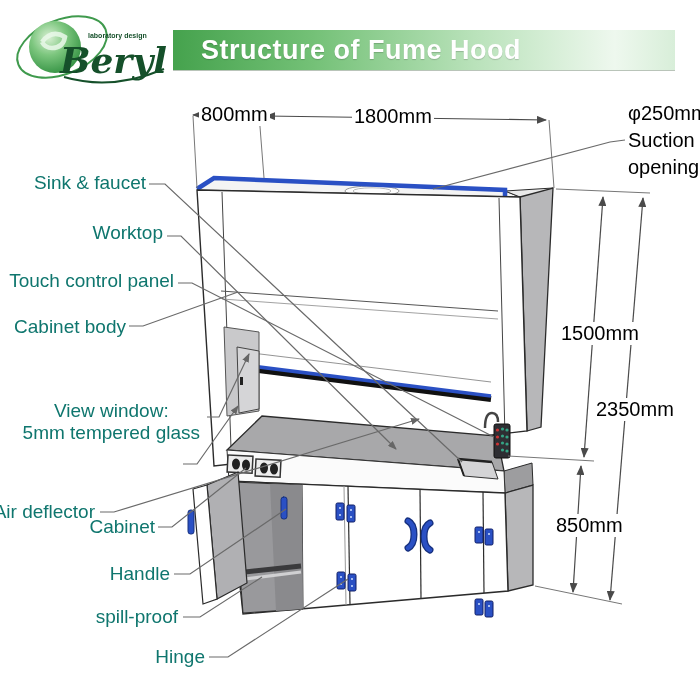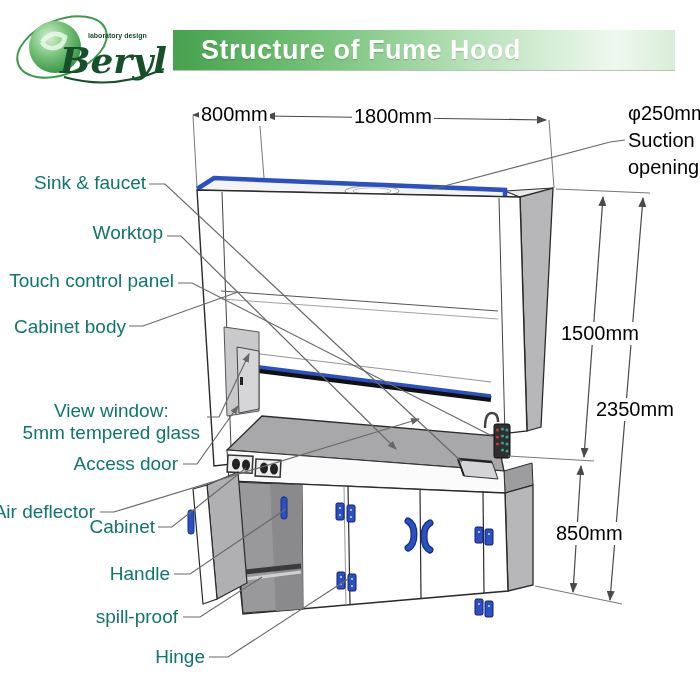--- a/index.html
+++ b/index.html
@@ -196,31 +196,30 @@
   </div>
 
   <div class="lbl" style="right:554px;top:172px;">Sink &amp; faucet</div>
   <div class="lbl" style="right:537px;top:222px;">Worktop</div>
   <div class="lbl" style="right:526px;top:270px;">Touch control panel</div>
   <div class="lbl" style="right:574px;top:316px;">Cabinet body</div>
   <div class="lbl center" style="right:500px;top:400px;">
     <div>View window:</div>
     <div>5mm tempered glass</div>
   </div>
-  <div class="lbl" style="right:522px;top:453px;">Access door</div>
   <div class="lbl" style="right:605px;top:501px;">Air deflector</div>
   <div class="lbl" style="right:545px;top:516px;">Cabinet</div>
   <div class="lbl" style="right:530px;top:563px;">Handle</div>
   <div class="lbl" style="right:522px;top:606px;">spill-proof</div>
   <div class="lbl" style="right:495px;top:646px;">Hinge</div>
 
   <div class="dim" style="left:199px;top:103px;">800mm</div>
   <div class="dim" style="left:352px;top:105px;">1800mm</div>
   <div class="dim multi" style="left:626px;top:100px;">
     <div>φ250mm</div>
     <div>Suction</div>
     <div>opening</div>
   </div>
   <div class="dim" style="left:559px;top:322px;">1500mm</div>
   <div class="dim" style="left:594px;top:398px;">2350mm</div>
-  <div class="dim" style="left:554px;top:514px;margin-top:8px;">850mm</div>
+  <div class="dim" style="left:554px;top:514px;">850mm</div>
 
 </div>
 
 </body></html>

